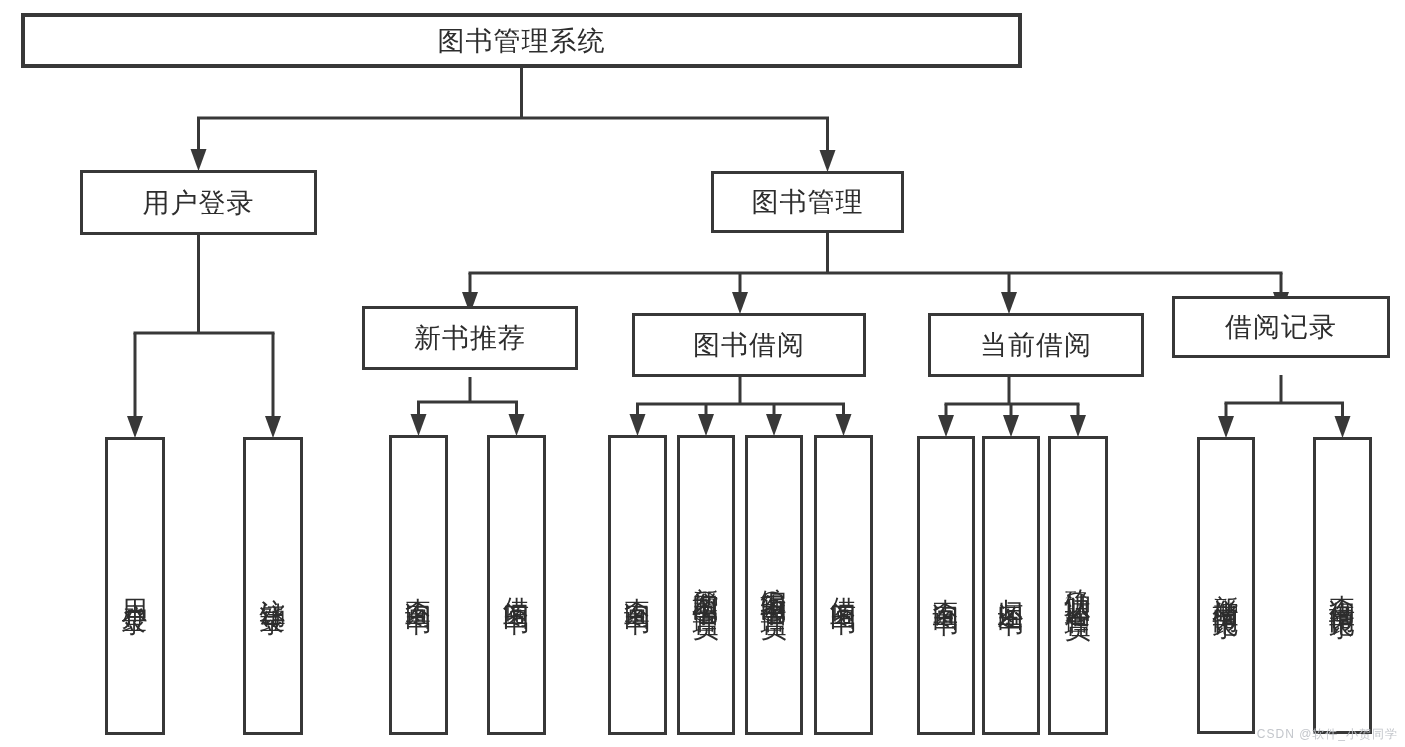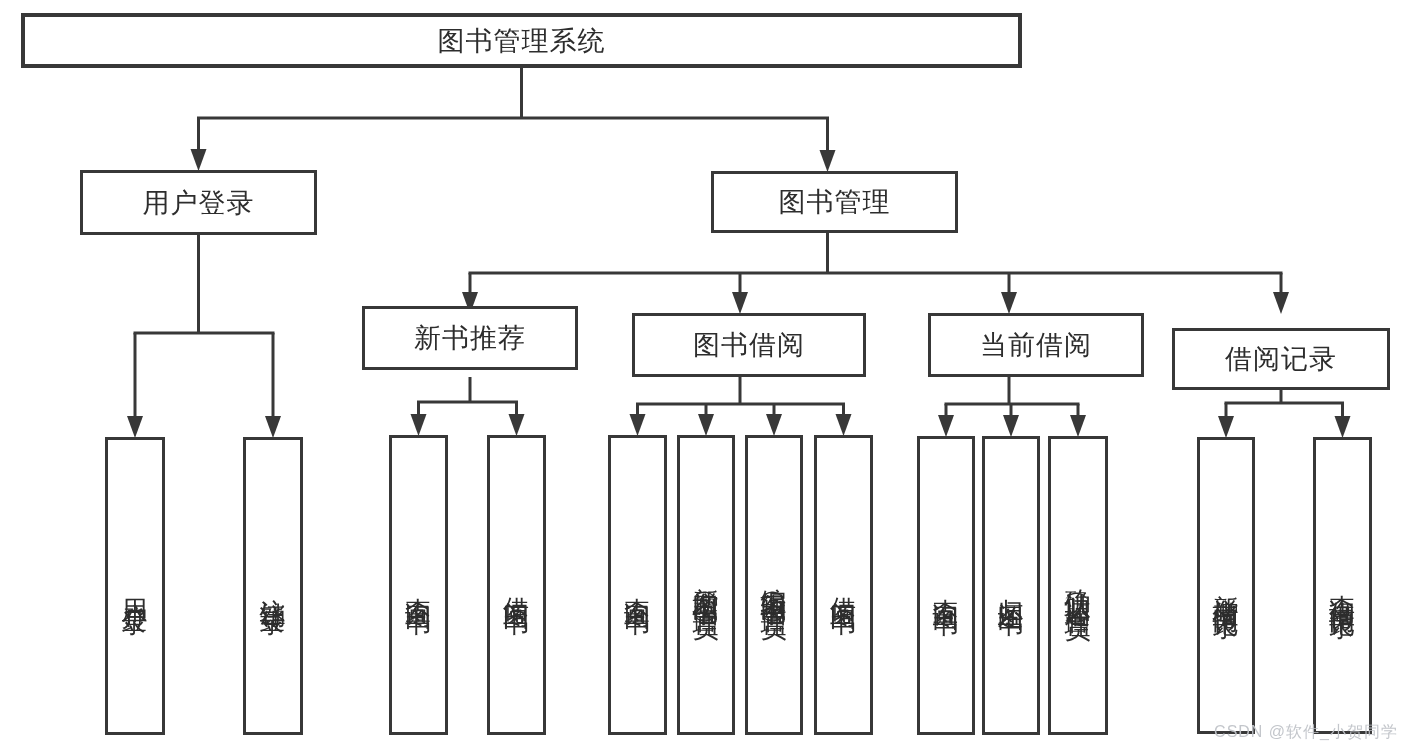--- a/index.html
+++ b/index.html
@@ -26,21 +26,21 @@
     text-orientation:mixed;
     font-size:26px;
     letter-spacing:4px;
     line-height:1;
   }
   svg.connectors{position:absolute;left:0;top:0;pointer-events:none;}
   .watermark{
     position:absolute;
     right:7px;
     bottom:4px;
-    font-size:16px;
+    font-size:12px;
     letter-spacing:1px;
     color:rgba(192,195,200,0.95);
     z-index:10;
     white-space:nowrap;
   }
 </style>
 </head>
 <body>
 
 <div class="stage">
@@ -98,33 +98,33 @@
       <line x1="1342.5" y1="403" x2="1342.5" y2="419" stroke="#383838" stroke-width="3"></line>
       <polygon points="1334.5,416 1350.5,416 1342.5,438" fill="#383838"></polygon>
     </svg>
   <div class="nodes">
       <div class="node node--root" style="left: 21px; top: 13px; width: 1001px; height: 55px;">
         <span class="node-label">图书管理系统</span>
       </div>
       <div class="node" style="left: 80px; top: 170px; width: 237px; height: 65px;">
         <span class="node-label">用户登录</span>
       </div>
-      <div class="node" style="left: 711px; top: 171px; width: 247px; height: 62px; align-items: center;">
+      <div class="node" style="left: 711px; top: 171px; width: 193px; height: 62px; align-items: center;">
         <span class="node-label">图书管理</span>
       </div>
       <div class="node" style="left: 362px; top: 306px; width: 216px; height: 64px;">
         <span class="node-label">新书推荐</span>
       </div>
       <div class="node" style="left: 632px; top: 313px; width: 234px; height: 64px;">
         <span class="node-label">图书借阅</span>
       </div>
       <div class="node" style="left: 928px; top: 313px; width: 216px; height: 64px;">
         <span class="node-label">当前借阅</span>
       </div>
-      <div class="node" style="left: 1172px; top: 328px; width: 218px; height: 62px; align-items: center;">
+      <div class="node" style="left: 1172px; top: 296px; width: 218px; height: 62px; align-items: center;">
         <span class="node-label">借阅记录</span>
       </div>
       <div class="node node--vertical" style="left: 105px; top: 437px; width: 60px; height: 298px;">
         <span class="node-label">用户登录</span>
       </div>
       <div class="node node--vertical" style="left: 243px; top: 437px; width: 60px; height: 298px;">
         <span class="node-label">注销登录</span>
       </div>
       <div class="node node--vertical" style="left: 389px; top: 435px; width: 59px; height: 300px;">
         <span class="node-label">查询图书</span>

